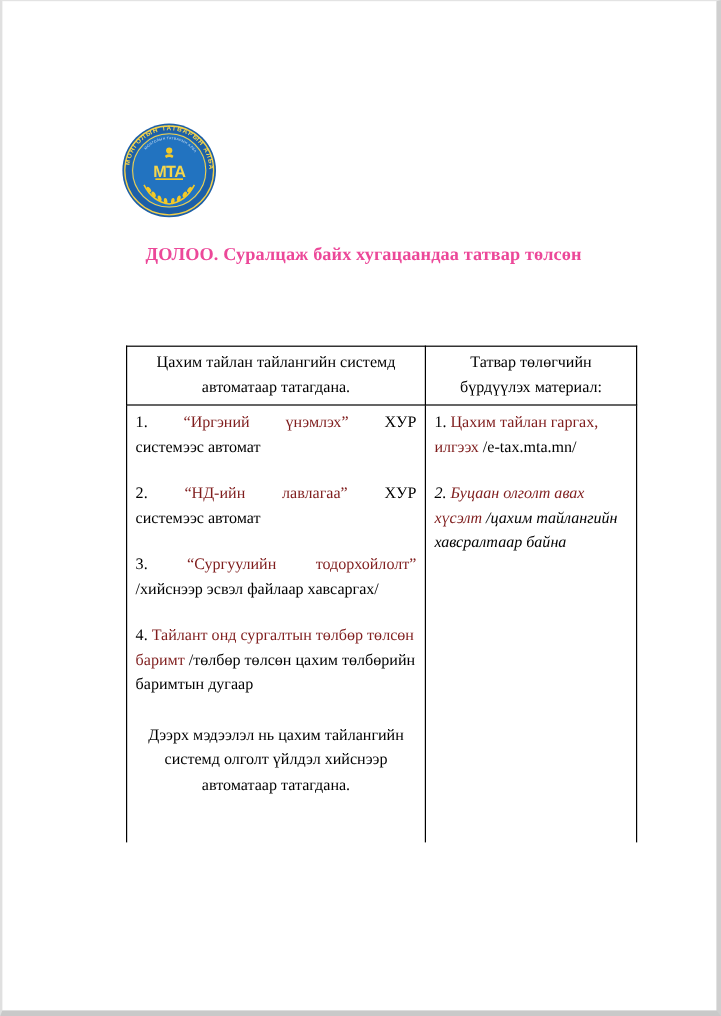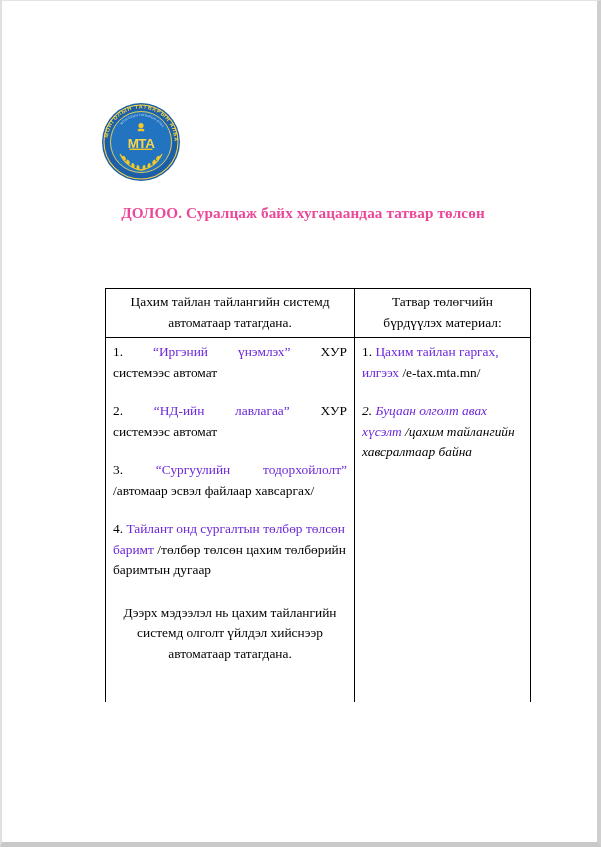--- a/index.html
+++ b/index.html
@@ -80,21 +80,21 @@
   .hdr-cell.c-l { border-left: 1.4px solid #000; border-right: 1.4px solid #000; }
   .hdr-cell.c-r { border-right: 1.4px solid #000; }
 
   .body-cell { padding: 4px 7px 10px 7px !important; }
   .body-cell.c-l { border-left: 1.4px solid #000; border-right: 1.4px solid #000; }
   .body-cell.c-r { border-right: 1.4px solid #000; }
 
   .item { margin: 0 0 18px 0; }
   .item:last-child { margin-bottom: 0; font-style: italic; }
   .just { text-align: justify; text-align-last: justify; }
-  .red { color: #6d28d9; }
+  .red { color: #7f1d1d; }
   .center-note {
     text-align: center;
     margin-top: 22px;
     line-height: 20.5px;
   }
   .spacer-bottom { height: 28px; }
 </style>
 </head>
 <body>
 
@@ -174,21 +174,21 @@
               <span>ХУР</span>
             </div>
             <div>системээс автомат</div>
           </div>
 
           <div class="item">
             <div class="just">
               <span>3.</span>
               <span class="red">“Сургуулийн тодорхойлолт”</span>
             </div>
-            <div>/автомаар эсвэл файлаар хавсаргах/</div>
+            <div>/хийснээр эсвэл файлаар хавсаргах/</div>
           </div>
 
           <div class="item">
             <span>4.</span>
             <span class="red">Тайлант онд сургалтын төлбөр төлсөн баримт</span>
             <span>/төлбөр төлсөн цахим төлбөрийн баримтын дугаар</span>
           </div>
 
           <div class="center-note">Дээрх мэдээлэл нь цахим тайлангийн системд олголт үйлдэл хийснээр автоматаар татагдана.</div>
           <div class="spacer-bottom"></div>

